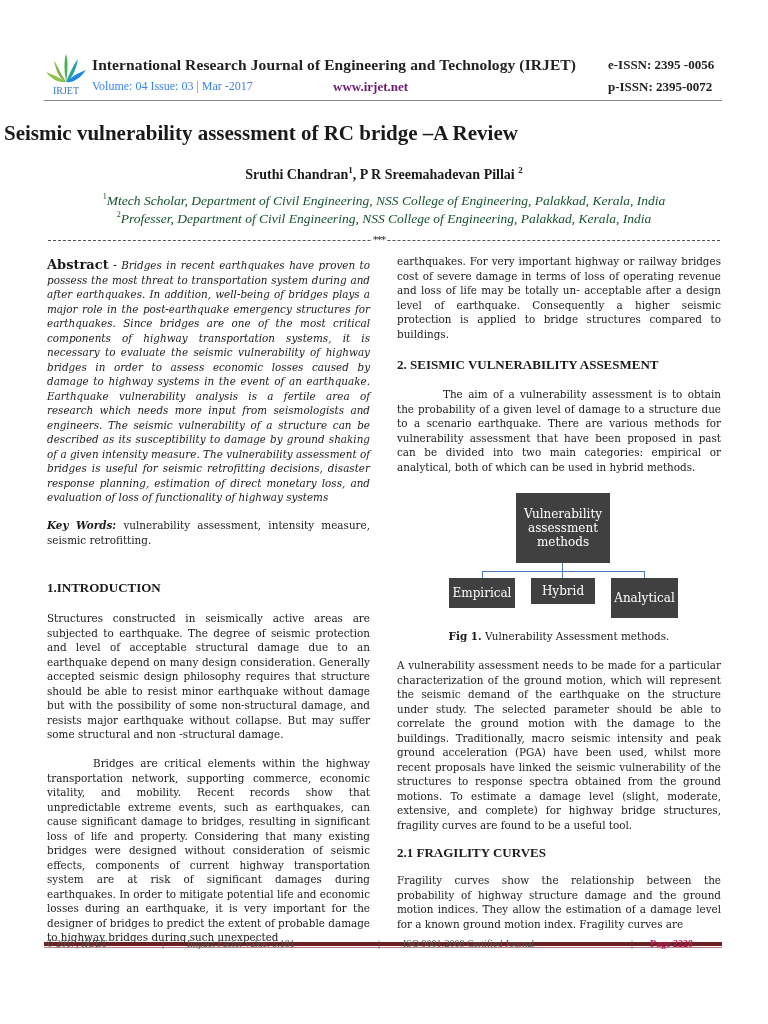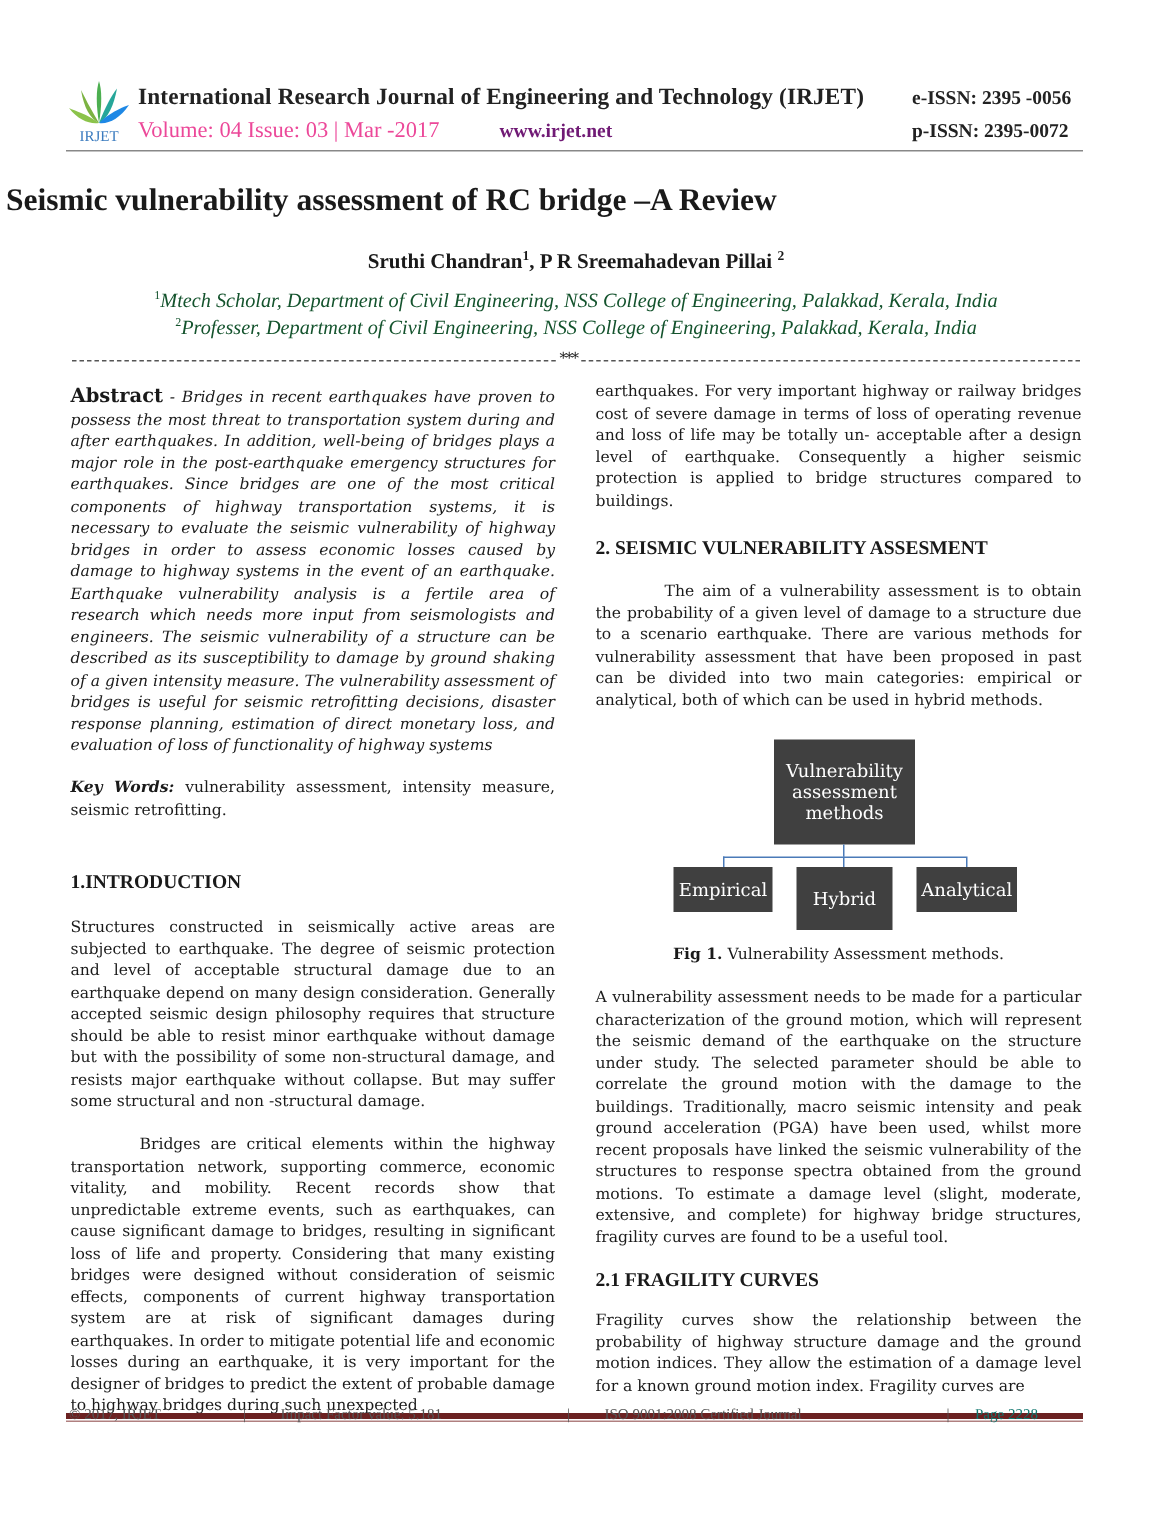--- a/index.html
+++ b/index.html
@@ -5,22 +5,22 @@
     html, body { margin: 0; padding: 0; background: #ffffff; }
     body { width: 768px; height: 1024px; position: relative; overflow: hidden;
            font-family: "DejaVu Serif", serif; color: #1a1a1a; }
     .abs { position: absolute; }
     
     .logo { left: 44px; top: 52px; width: 44px; height: 44px; }
     .journal-name { left: 92px; top: 56px; font-family: "Liberation Serif", serif; font-weight: bold;
                     font-size: 15.5px; color: #222; letter-spacing: 0.1px; white-space: nowrap; }
     .eissn { left: 608px; top: 57px; font-family: "Liberation Serif", serif; font-weight: bold;
              font-size: 13px; color: #222; white-space: nowrap; }
-    .volume { left: 92px; top: 79px; font-family: "Liberation Serif", serif; font-size: 15px;
-              color: #ec4899; white-space: nowrap; }
+    .volume { left: 92px; top: 79px; font-family: "Liberation Serif", serif; font-size: 12px;
+              color: #3b82f6; white-space: nowrap; }
     .website { left: 333px; top: 79px; font-family: "Liberation Serif", serif; font-weight: bold;
                font-size: 13px; color: #701a75; white-space: nowrap; }
     .pissn { left: 608px; top: 79px; font-family: "Liberation Serif", serif; font-weight: bold;
              font-size: 13px; color: #222; white-space: nowrap; }
     .header-rule { left: 44px; top: 100px; width: 678px; height: 1px; background: #888; }
 
     .title { left: 4px; width: 768px; top: 121px; font-family: "Liberation Serif", serif;
              font-weight: bold; font-size: 21px; color: #1a1a1a; }
     .authors { left: 0; width: 768px; top: 165px; text-align: center; font-family: "Liberation Serif", serif;
                font-weight: bold; font-size: 14px; }
@@ -50,22 +50,22 @@
 
     .right-p1 { top: 254px; }
     .sec2-heading { left: 397px; top: 357px; }
     .sec2-p1 { top: 387px; text-indent: 46px; }
 
     
     .diagram-box { background: #404040; color: #fff; font-family: "DejaVu Serif", serif;
                    display: flex; align-items: center; justify-content: center; text-align: center; font-size: 12px; line-height: 14px; }
     .d-top { left: 516px; top: 493px; width: 94px; height: 70px; }
     .d-emp { left: 449px; top: 578px; width: 66px; height: 30px; }
-    .d-hyb { left: 531px; top: 578px; width: 64px; height: 42px; }
-    .d-ana { left: 611px; top: 578px; width: 67px; height: 30px; }
+    .d-hyb { left: 531px; top: 578px; width: 64px; height: 26px; }
+    .d-ana { left: 611px; top: 578px; width: 67px; height: 40px; }
     .connector { background: #4a7ab8; }
     .c-v1 { left: 562px; top: 563px; width: 1px; height: 8px; }
     .c-h { left: 482px; top: 571px; width: 162px; height: 1px; }
     .c-v2 { left: 482px; top: 571px; width: 1px; height: 7px; }
     .c-v3 { left: 562px; top: 571px; width: 1px; height: 7px; }
     .c-v4 { left: 644px; top: 571px; width: 1px; height: 7px; }
     .caption { left: 397px; width: 324px; top: 630px; text-align: center; font-size: 10.4px; }
     .caption-label { font-weight: bold; }
 
     .right-p2 { top: 658px; }
@@ -141,13 +141,13 @@
 <div class="abs col col-right sec21-p1">Fragility curves show the relationship between the probability of highway structure damage and the ground motion indices. They allow the estimation of a damage level for a known ground motion index. Fragility curves are</div>
 
 <div class="abs footer-rule"></div>
 <div class="abs footer-rule2"></div>
 <div class="abs footer" style="left:46px;">© 2017, IRJET</div>
 <div class="abs footer" style="left:162px;">|</div>
 <div class="abs footer" style="left:187px;">Impact Factor value: 5.181</div>
 <div class="abs footer" style="left:378px;">|</div>
 <div class="abs footer" style="left:403px;">ISO 9001:2008 Certified Journal</div>
 <div class="abs footer" style="left:631px;">|</div>
-<div class="abs footer" style="left:650px; color:#0f766e; font-weight:normal;">Page 2228</div>
+<div class="abs footer" style="left:650px; color:#be185d; font-weight:bold;">Page 2228</div>
 
 </body></html>

